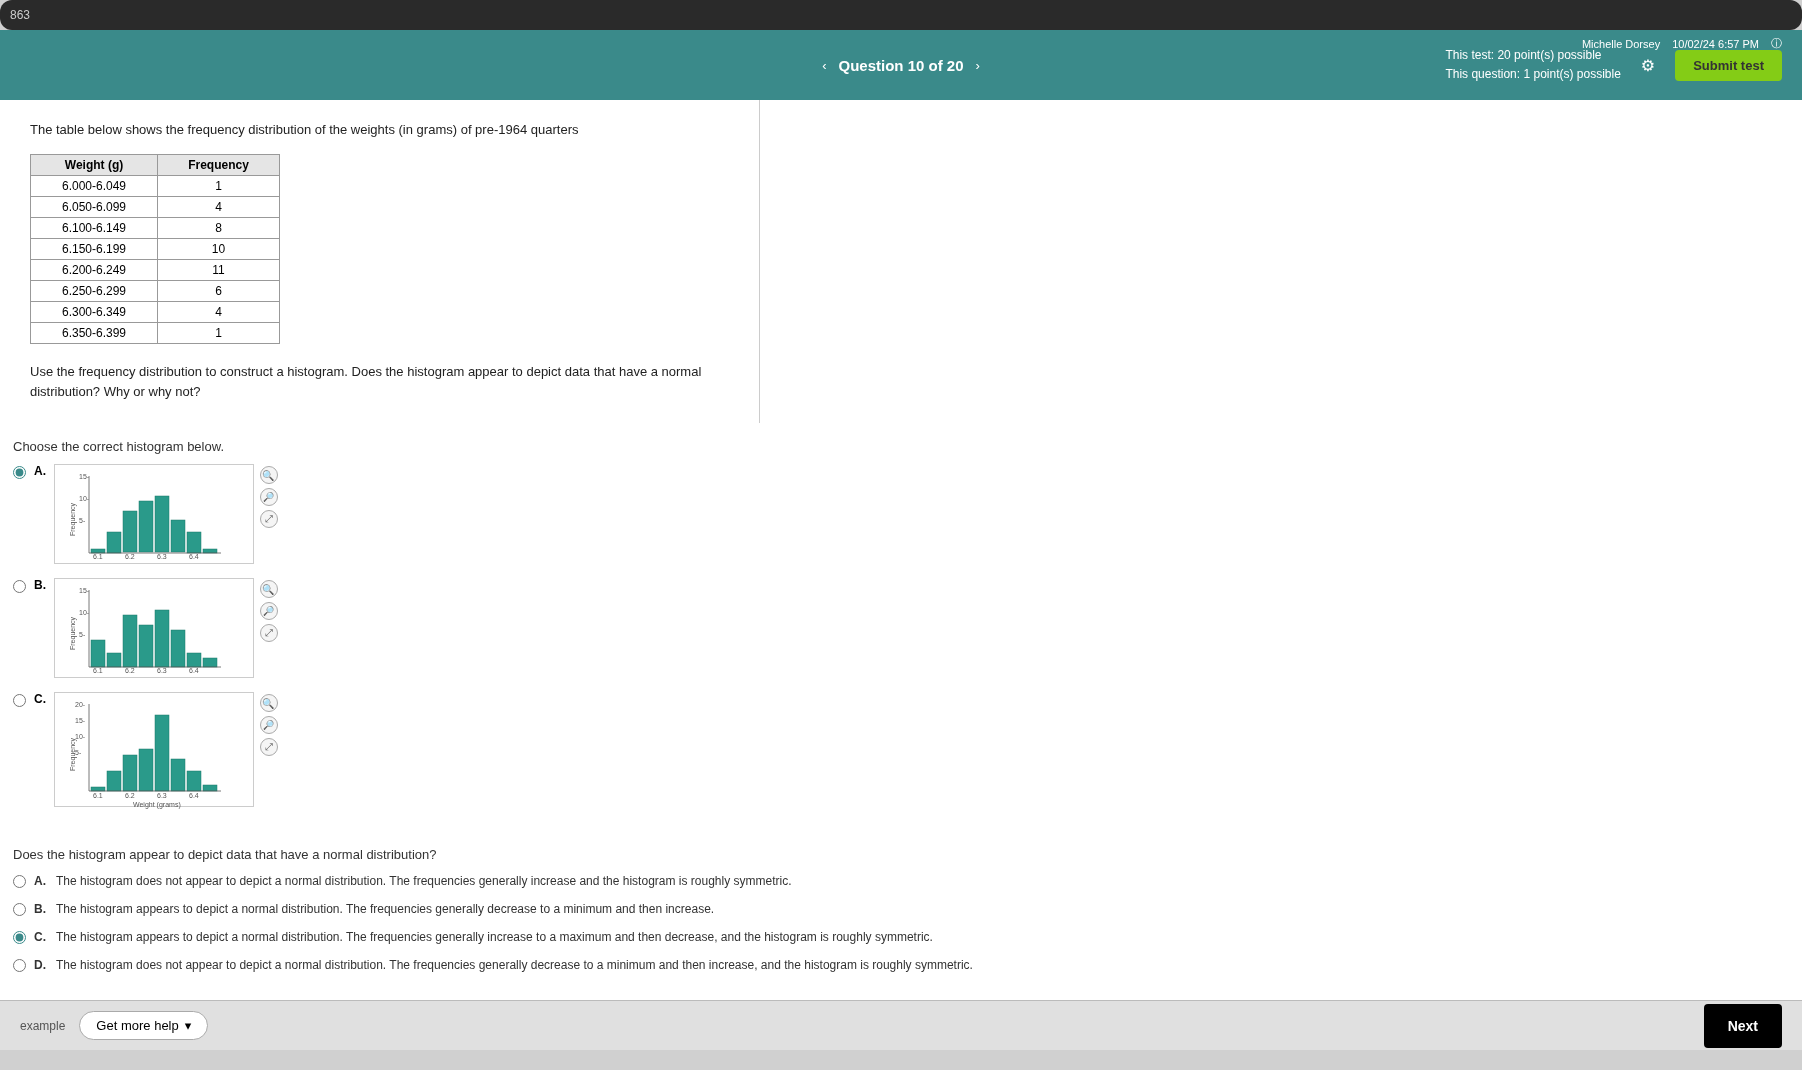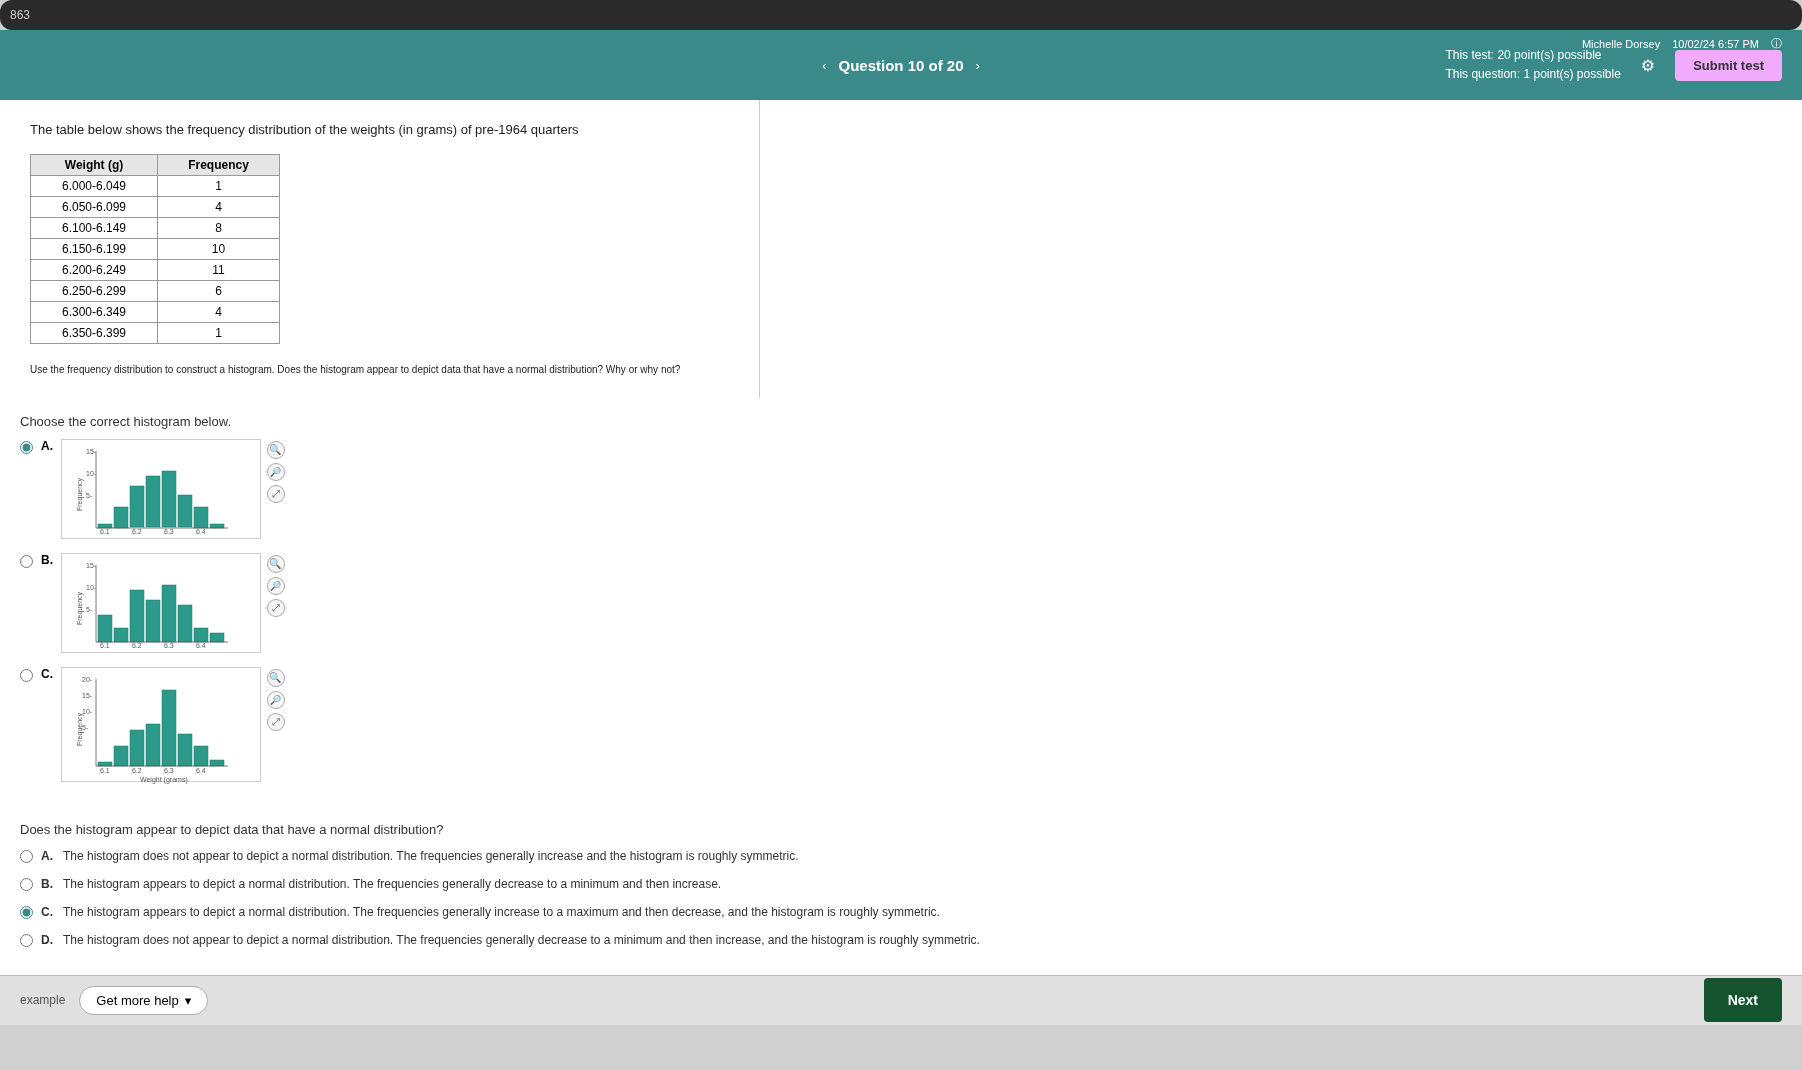--- a/index.html
+++ b/index.html
@@ -37,21 +37,21 @@
     .header-nav span { font-size: 13px; }
     .header-nav .question-label { font-weight: bold; font-size: 15px; }
     .header-right {
       margin-left: auto;
       display: flex;
       align-items: center;
       gap: 20px;
     }
     .header-right .test-info { font-size: 12px; text-align: left; line-height: 1.6; }
     .submit-btn {
-      background: #f0abfc;
+      background: #84cc16;
       color: #333;
       border: none;
       padding: 8px 18px;
       border-radius: 4px;
       font-weight: bold;
       font-size: 13px;
       cursor: pointer;
     }
 
     .content-area {
@@ -85,34 +85,34 @@
       border: 1px solid #999;
       padding: 3px 10px;
       text-align: center;
     }
     .freq-table th {
       background: #e5e5e5;
       font-weight: bold;
     }
 
     .instruction-text {
-      font-size: 10px;
+      font-size: 13px;
       color: #222;
       line-height: 1.6;
     }
 
     .divider {
       width: 12px;
       background: #b0b0b0;
       cursor: col-resize;
     }
 
     .right-panel {
       flex: 1;
-      padding: 16px 20px;
+      padding: 16px 13px;
       background: white;
     }
 
     .choose-label {
       font-size: 13px;
       color: #333;
       margin-bottom: 10px;
     }
 
     .option-row {
@@ -201,21 +201,21 @@
       border: 1px solid #aaa;
       border-radius: 20px;
       padding: 6px 16px;
       font-size: 13px;
       cursor: pointer;
       display: flex;
       gap: 6px;
     }
 
     .next-btn {
-      background: #14532d;
+      background: #000000;
       color: white;
       border: none;
       border-radius: 4px;
       padding: 14px 24px;
       font-size: 14px;
       font-weight: bold;
       cursor: pointer;
     }
 
     .gear-icon { font-size: 16px; color: white; cursor: pointer; }

